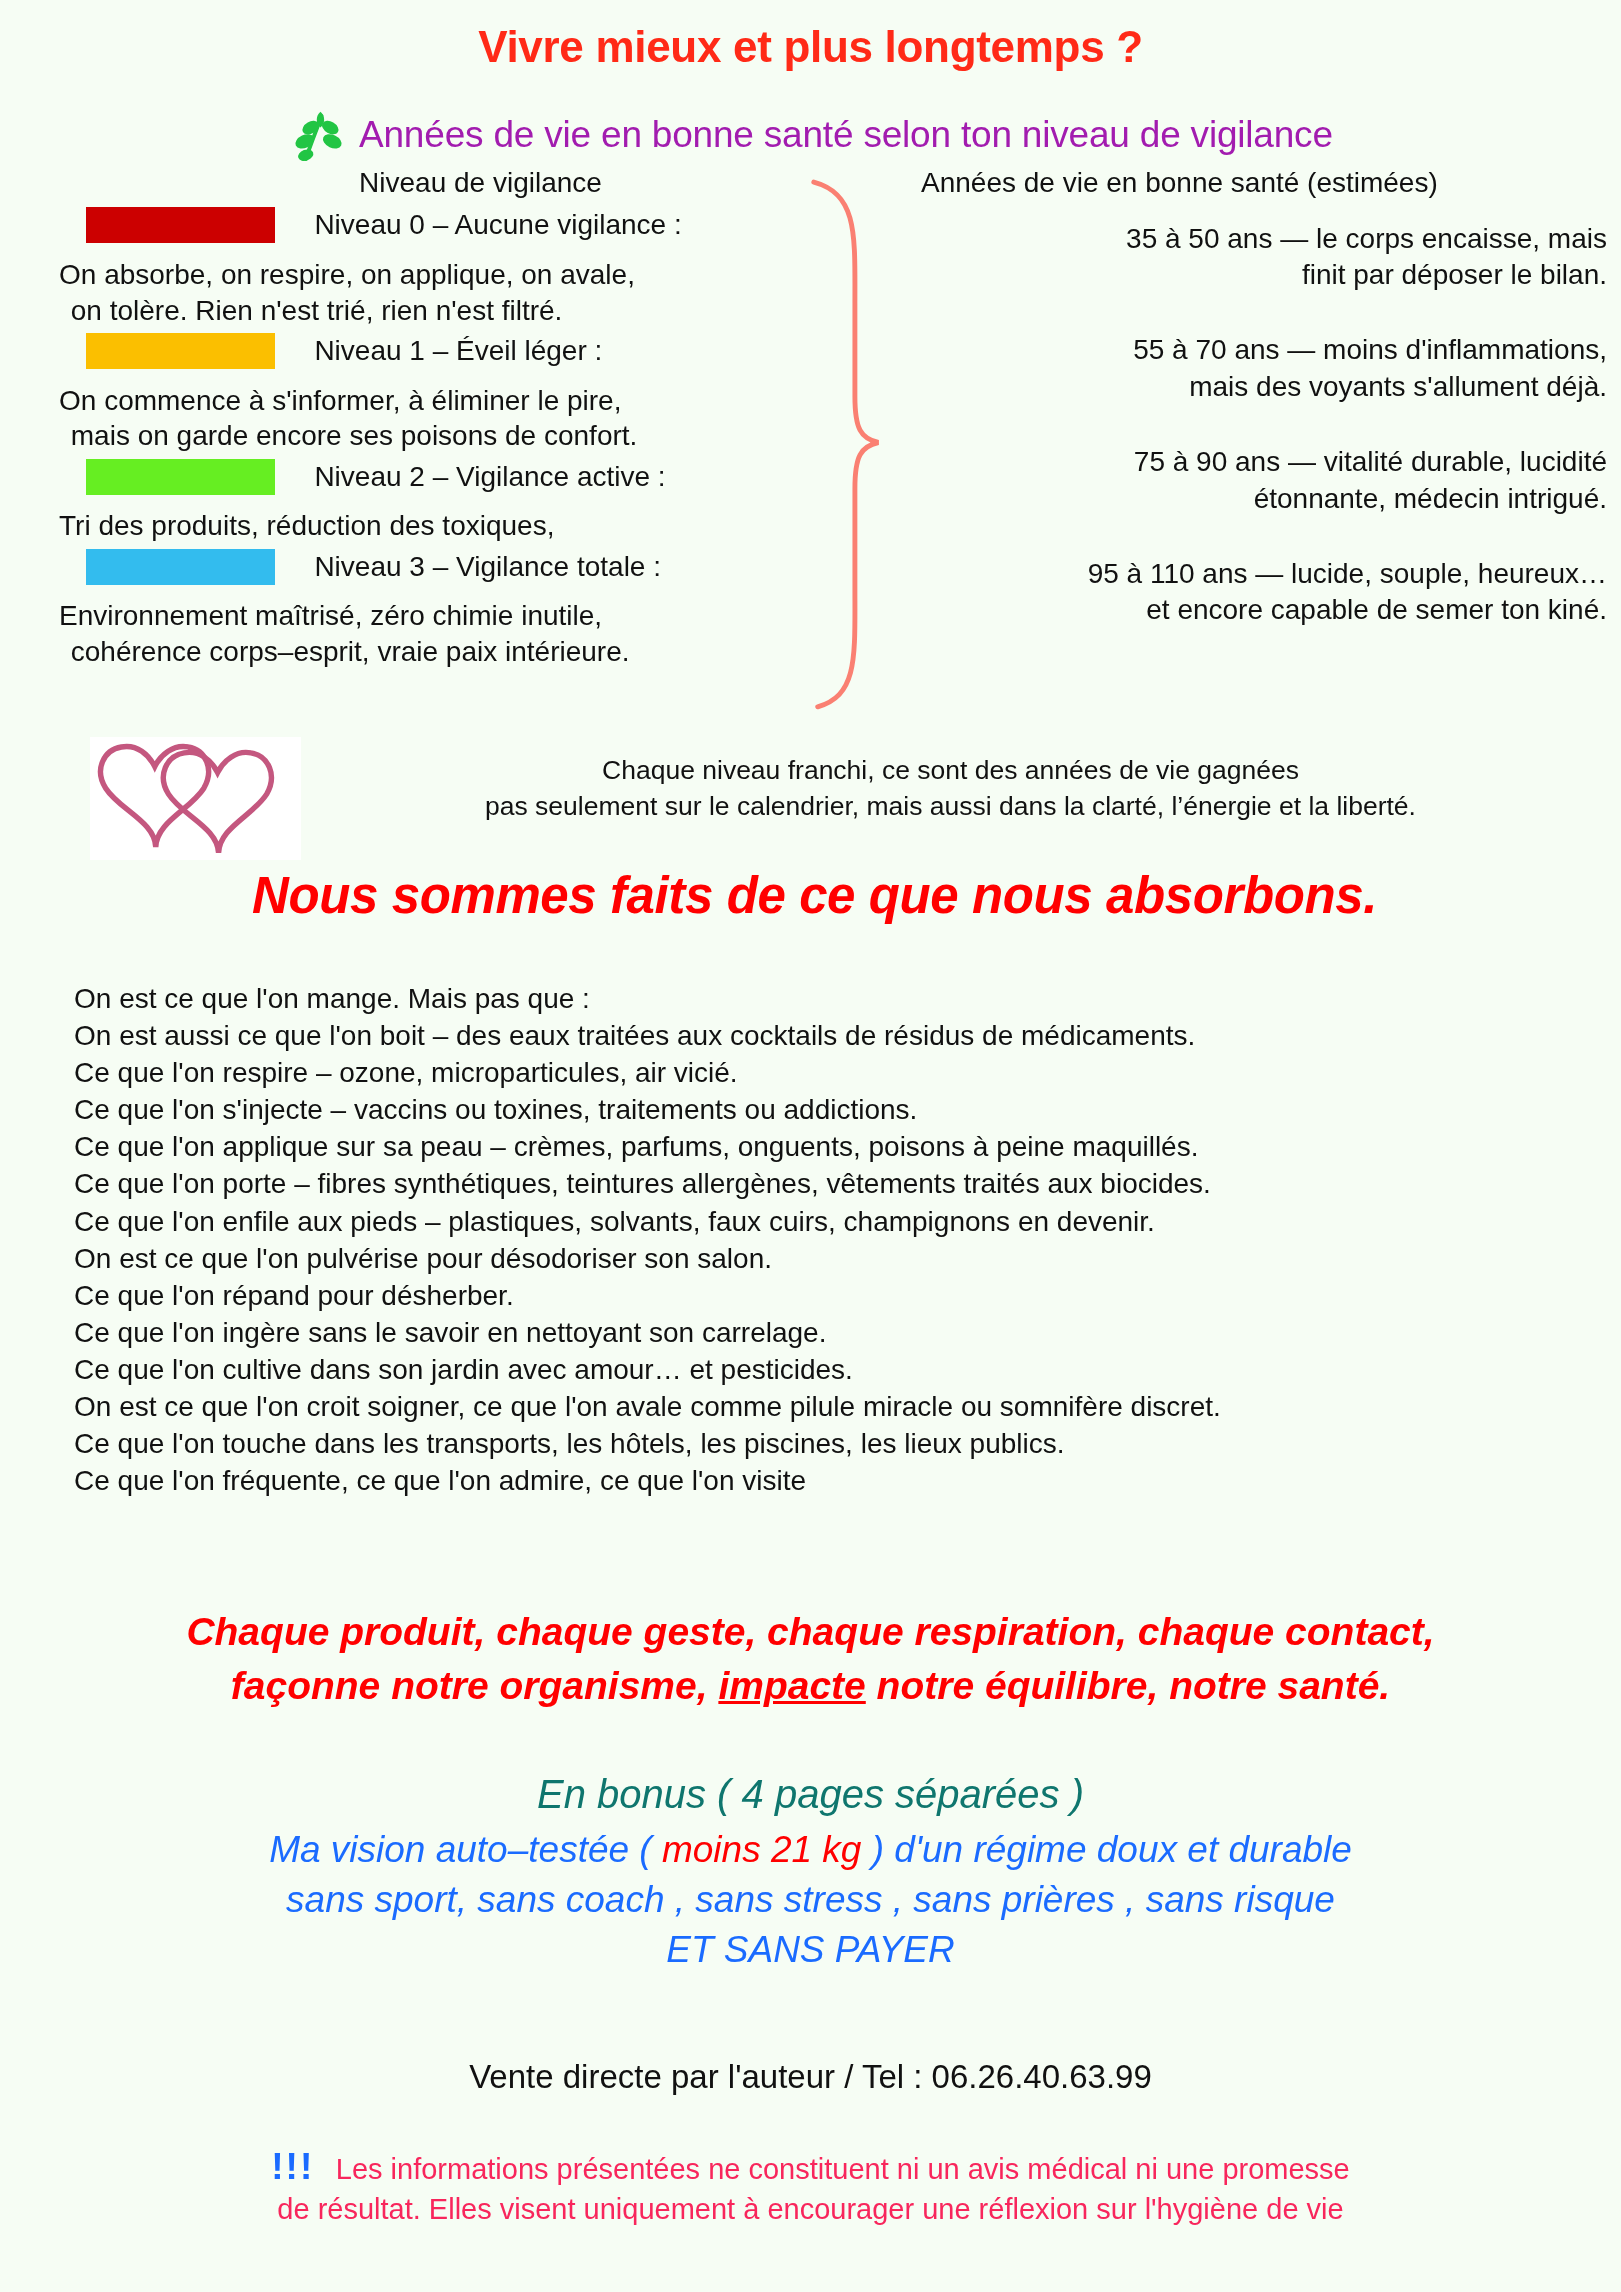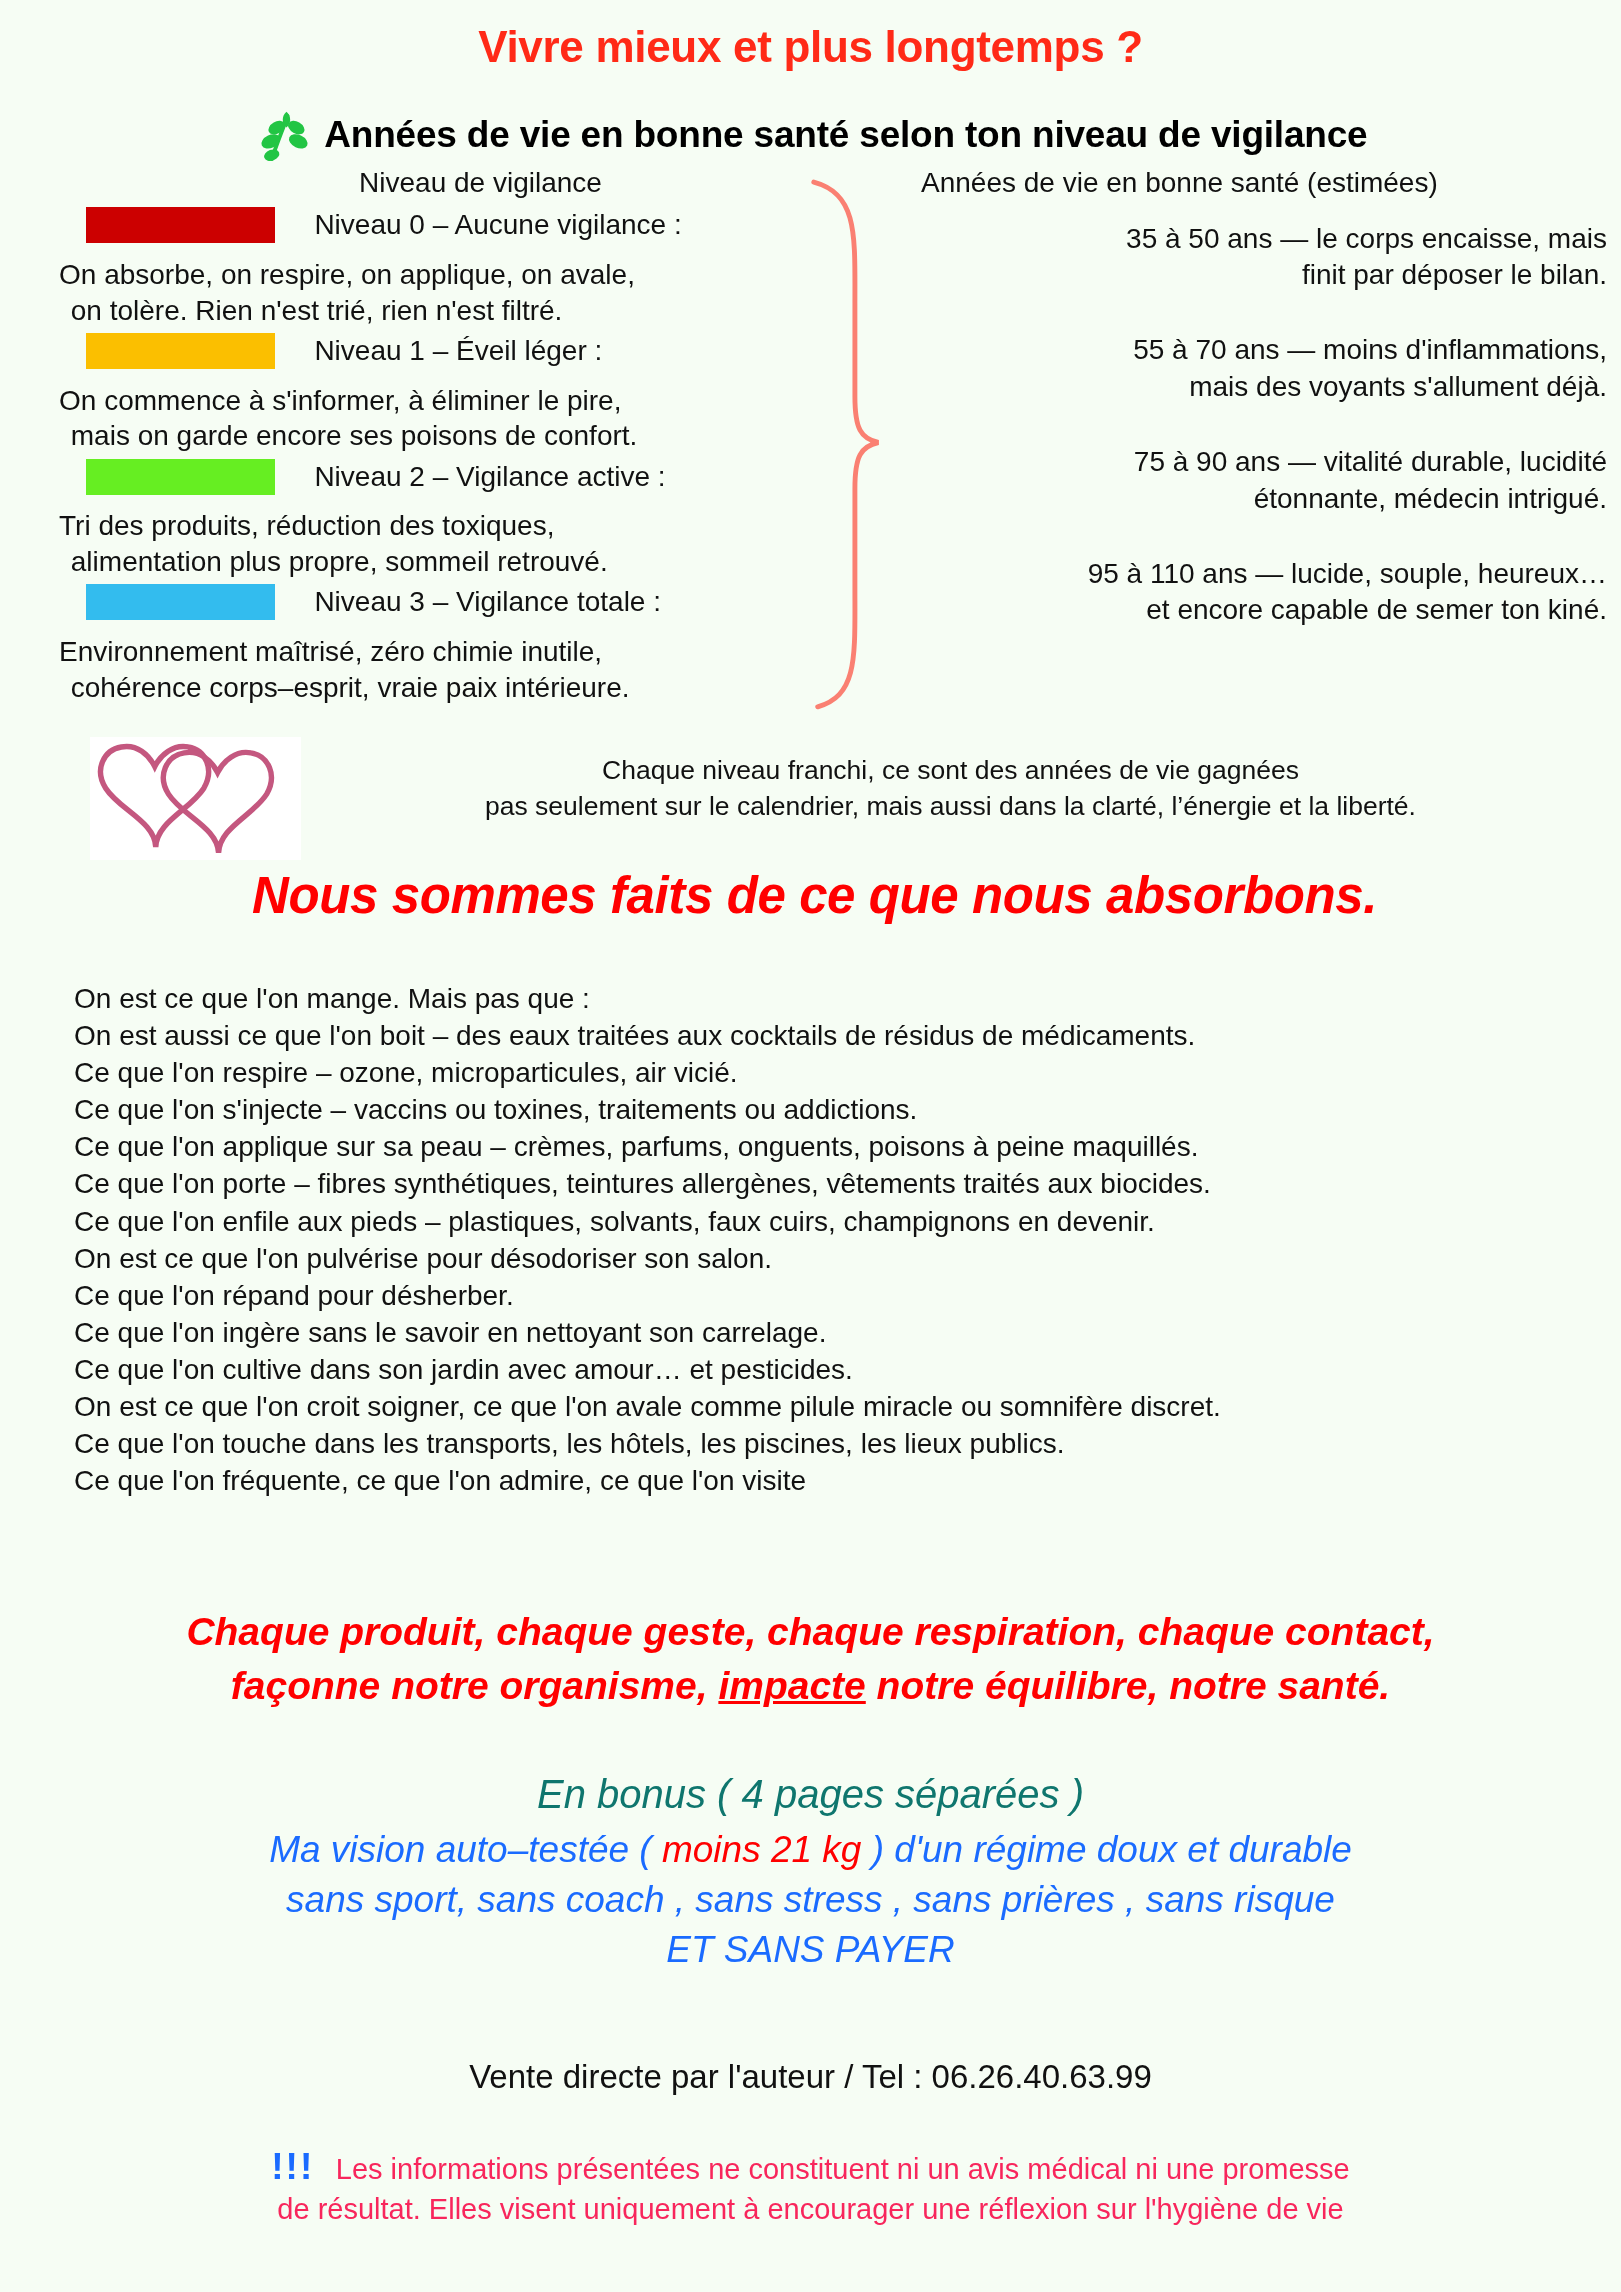--- a/index.html
+++ b/index.html
@@ -45,22 +45,22 @@
     align-items: center;
   }
   .leaf-icon {
     width: 61px;
     height: 61px;
     margin-right: 9.8px;
     flex: 0 0 auto;
   }
   .subtitle-text {
     font-size: 37px;
-    font-weight: bold;
-    color: #000000;
+    font-weight: normal;
+    color: #a21caf;
     letter-spacing: -0.2px;
     white-space: nowrap;
   }
 
   
   .levels-area {
     position: absolute;
     top: 167px;
     left: 0;
     width: 1621px;
@@ -314,21 +314,20 @@
         </div>
       </div>
 
       <div class="level-block">
         <div class="level-headline">
           <span class="swatch" style="background:#66EE22"></span>
           <span class="level-name">Niveau 2 – Vigilance active :</span>
         </div>
         <div class="level-desc">
           <span>Tri des produits, réduction des toxiques,</span>
-          <span class="l2">alimentation plus propre, sommeil retrouvé.</span>
         </div>
       </div>
 
       <div class="level-block">
         <div class="level-headline">
           <span class="swatch" style="background:#33BCEE"></span>
           <span class="level-name">Niveau 3 – Vigilance totale :</span>
         </div>
         <div class="level-desc">
           <span>Environnement maîtrisé, zéro chimie inutile,</span>

